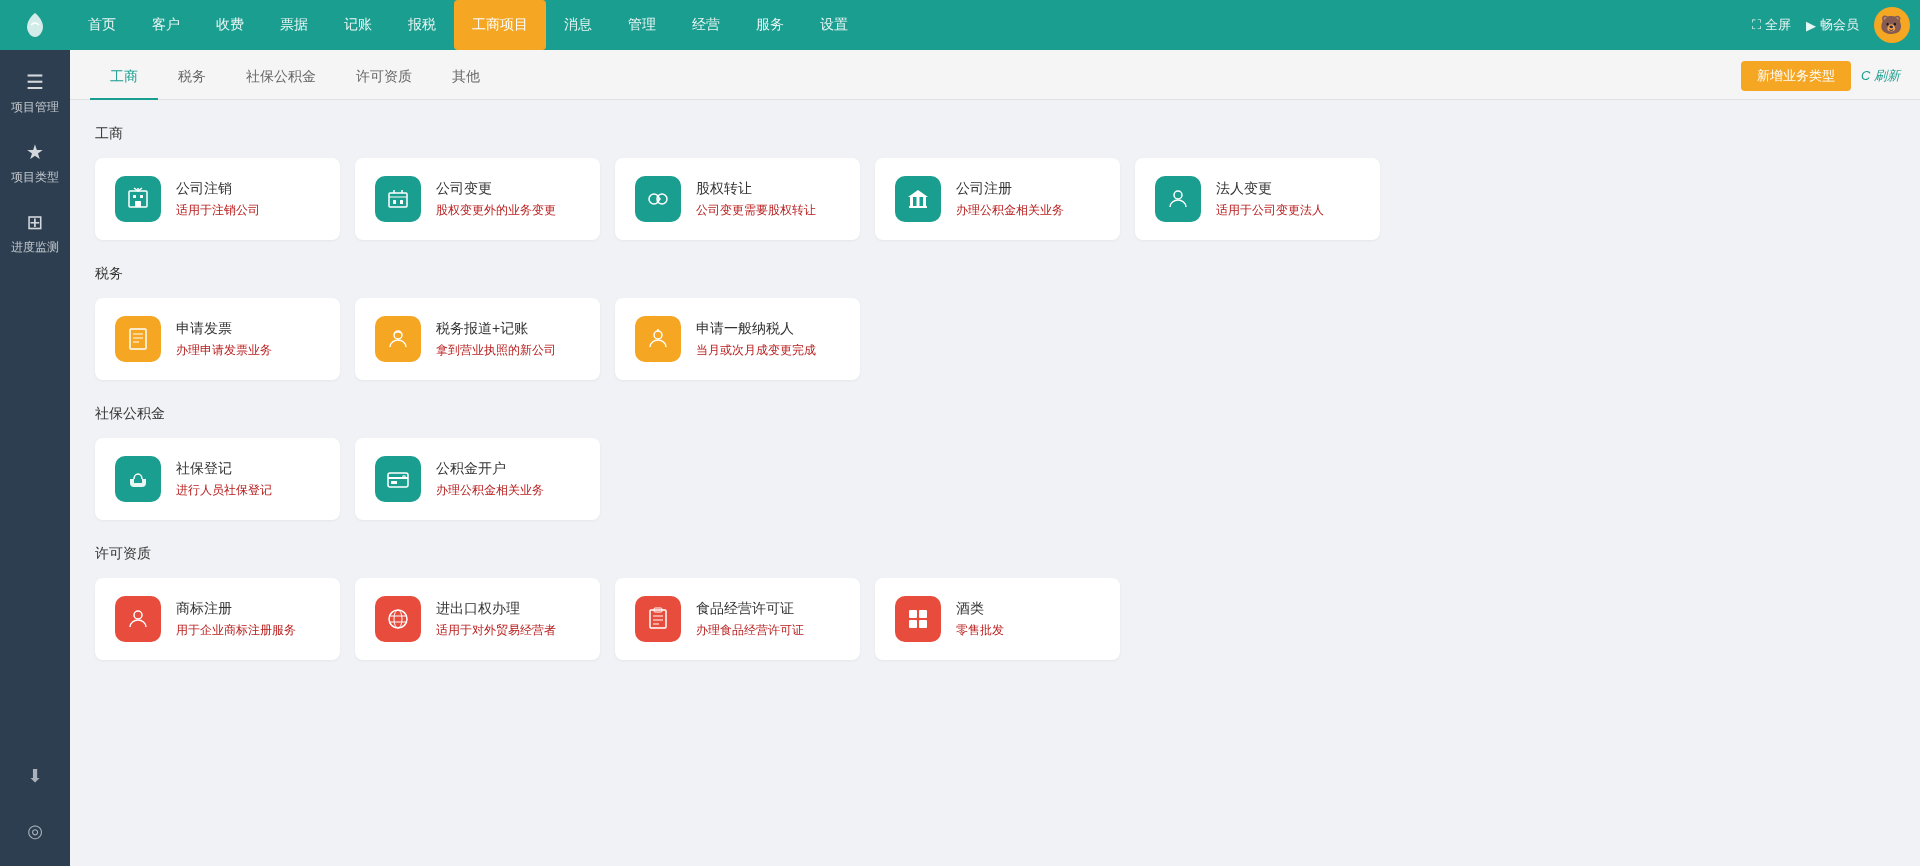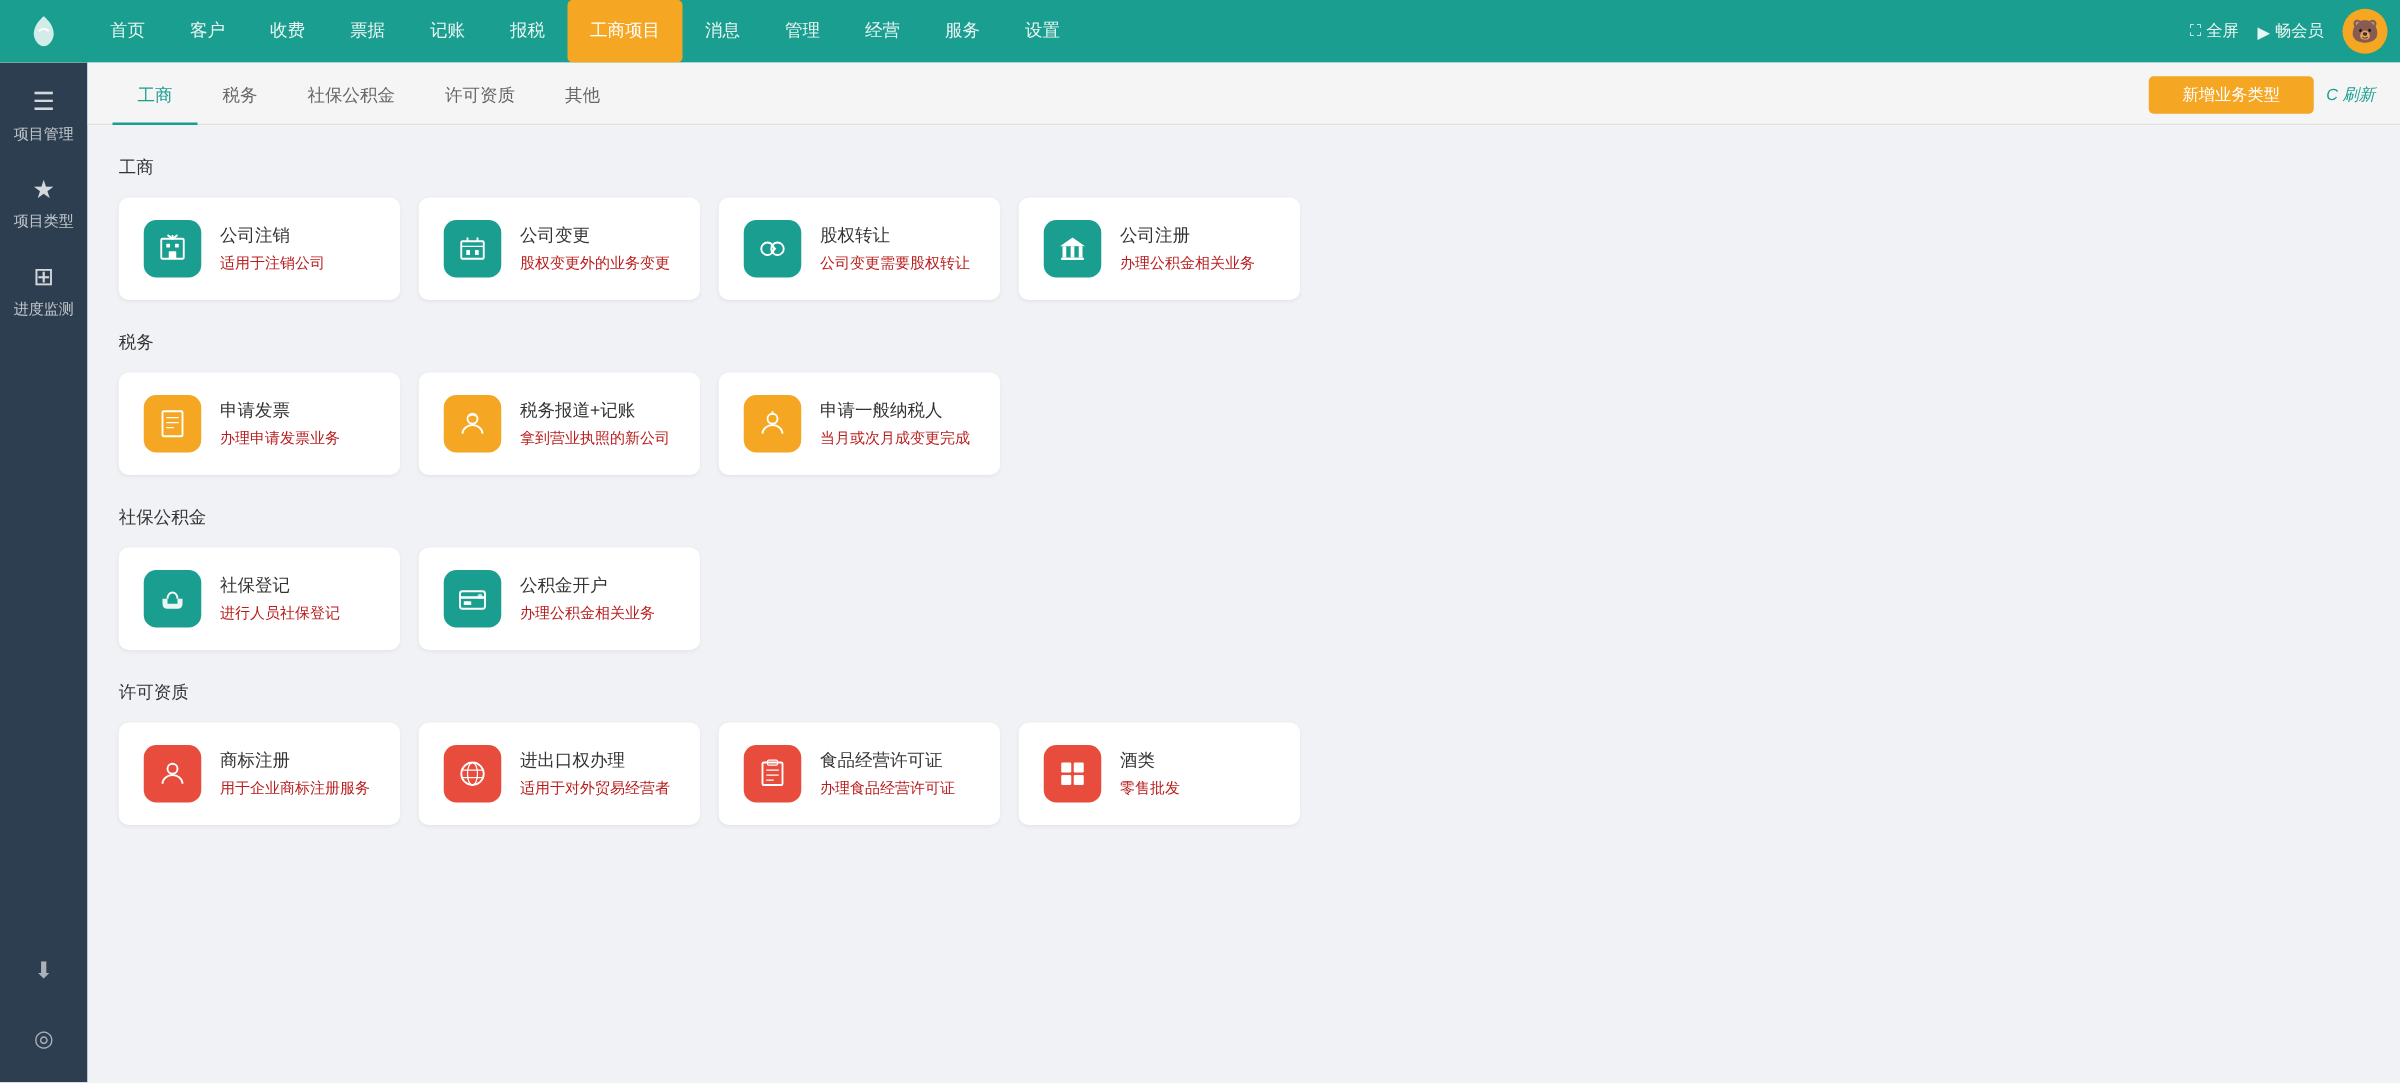--- a/index.html
+++ b/index.html
@@ -156,21 +156,21 @@
       margin-left: auto;
       display: flex;
       align-items: center;
       gap: 10px;
       padding-bottom: 8px;
     }
     .btn-add-type {
       background: #f5a623;
       color: white;
       border: none;
-      padding: 6px 27px;
+      padding: 6px 16px;
       border-radius: 4px;
       cursor: pointer;
       font-size: 13px;
     }
     .btn-refresh {
       background: none;
       border: none;
       color: #1a9e8f;
       cursor: pointer;
       font-size: 13px;
@@ -203,21 +203,21 @@
       margin-bottom: 25px;
     }
 
     .service-card {
       background: white;
       border-radius: 8px;
       padding: 18px 20px;
       display: flex;
       align-items: center;
       gap: 15px;
-      width: 225px;
+      width: 245px;
       cursor: pointer;
       box-shadow: 0 1px 3px rgba(0,0,0,0.05);
       transition: box-shadow 0.2s;
     }
 
     .card-icon {
       width: 46px;
       height: 46px;
       border-radius: 10px;
       display: flex;
@@ -369,20 +369,32 @@
                     <rect x="17" y="10" width="3" height="9" fill="white" rx="0.5"></rect>
                     <rect x="3" y="19" width="18" height="2" fill="white" rx="0.5"></rect>
                     <polygon points="2,10 12,3 22,10" fill="white"></polygon>
                   </svg>
                 </div>
                 <div class="card-text">
                   <div class="card-name">公司注册</div>
                   <div class="card-desc">办理公积金相关业务</div>
                 </div>
               </div>
+              <div class="service-card">
+                <div class="card-icon teal">
+                  <svg width="24" height="24" viewBox="0 0 24 24" fill="white">
+                    <circle cx="12" cy="8" r="4" stroke="white" stroke-width="1.5" fill="none"></circle>
+                    <path d="M4 20 C4 16 8 13 12 13 C16 13 20 16 20 20" stroke="white" stroke-width="1.5" fill="none"></path>
+                  </svg>
+                </div>
+                <div class="card-text">
+                  <div class="card-name">法人变更</div>
+                  <div class="card-desc">适用于公司变更法人</div>
+                </div>
+              </div>
             </div>
           </div>
           <div>
             <div class="section-title">税务</div>
             <div class="cards-grid">
               <div class="service-card">
                 <div class="card-icon orange">
                   <svg width="24" height="24" viewBox="0 0 24 24" fill="white">
                     <rect x="4" y="2" width="16" height="20" rx="1" stroke="white" stroke-width="1.5" fill="none"></rect>
                     <line x1="7" y1="7" x2="17" y2="7" stroke="white" stroke-width="1"></line>

